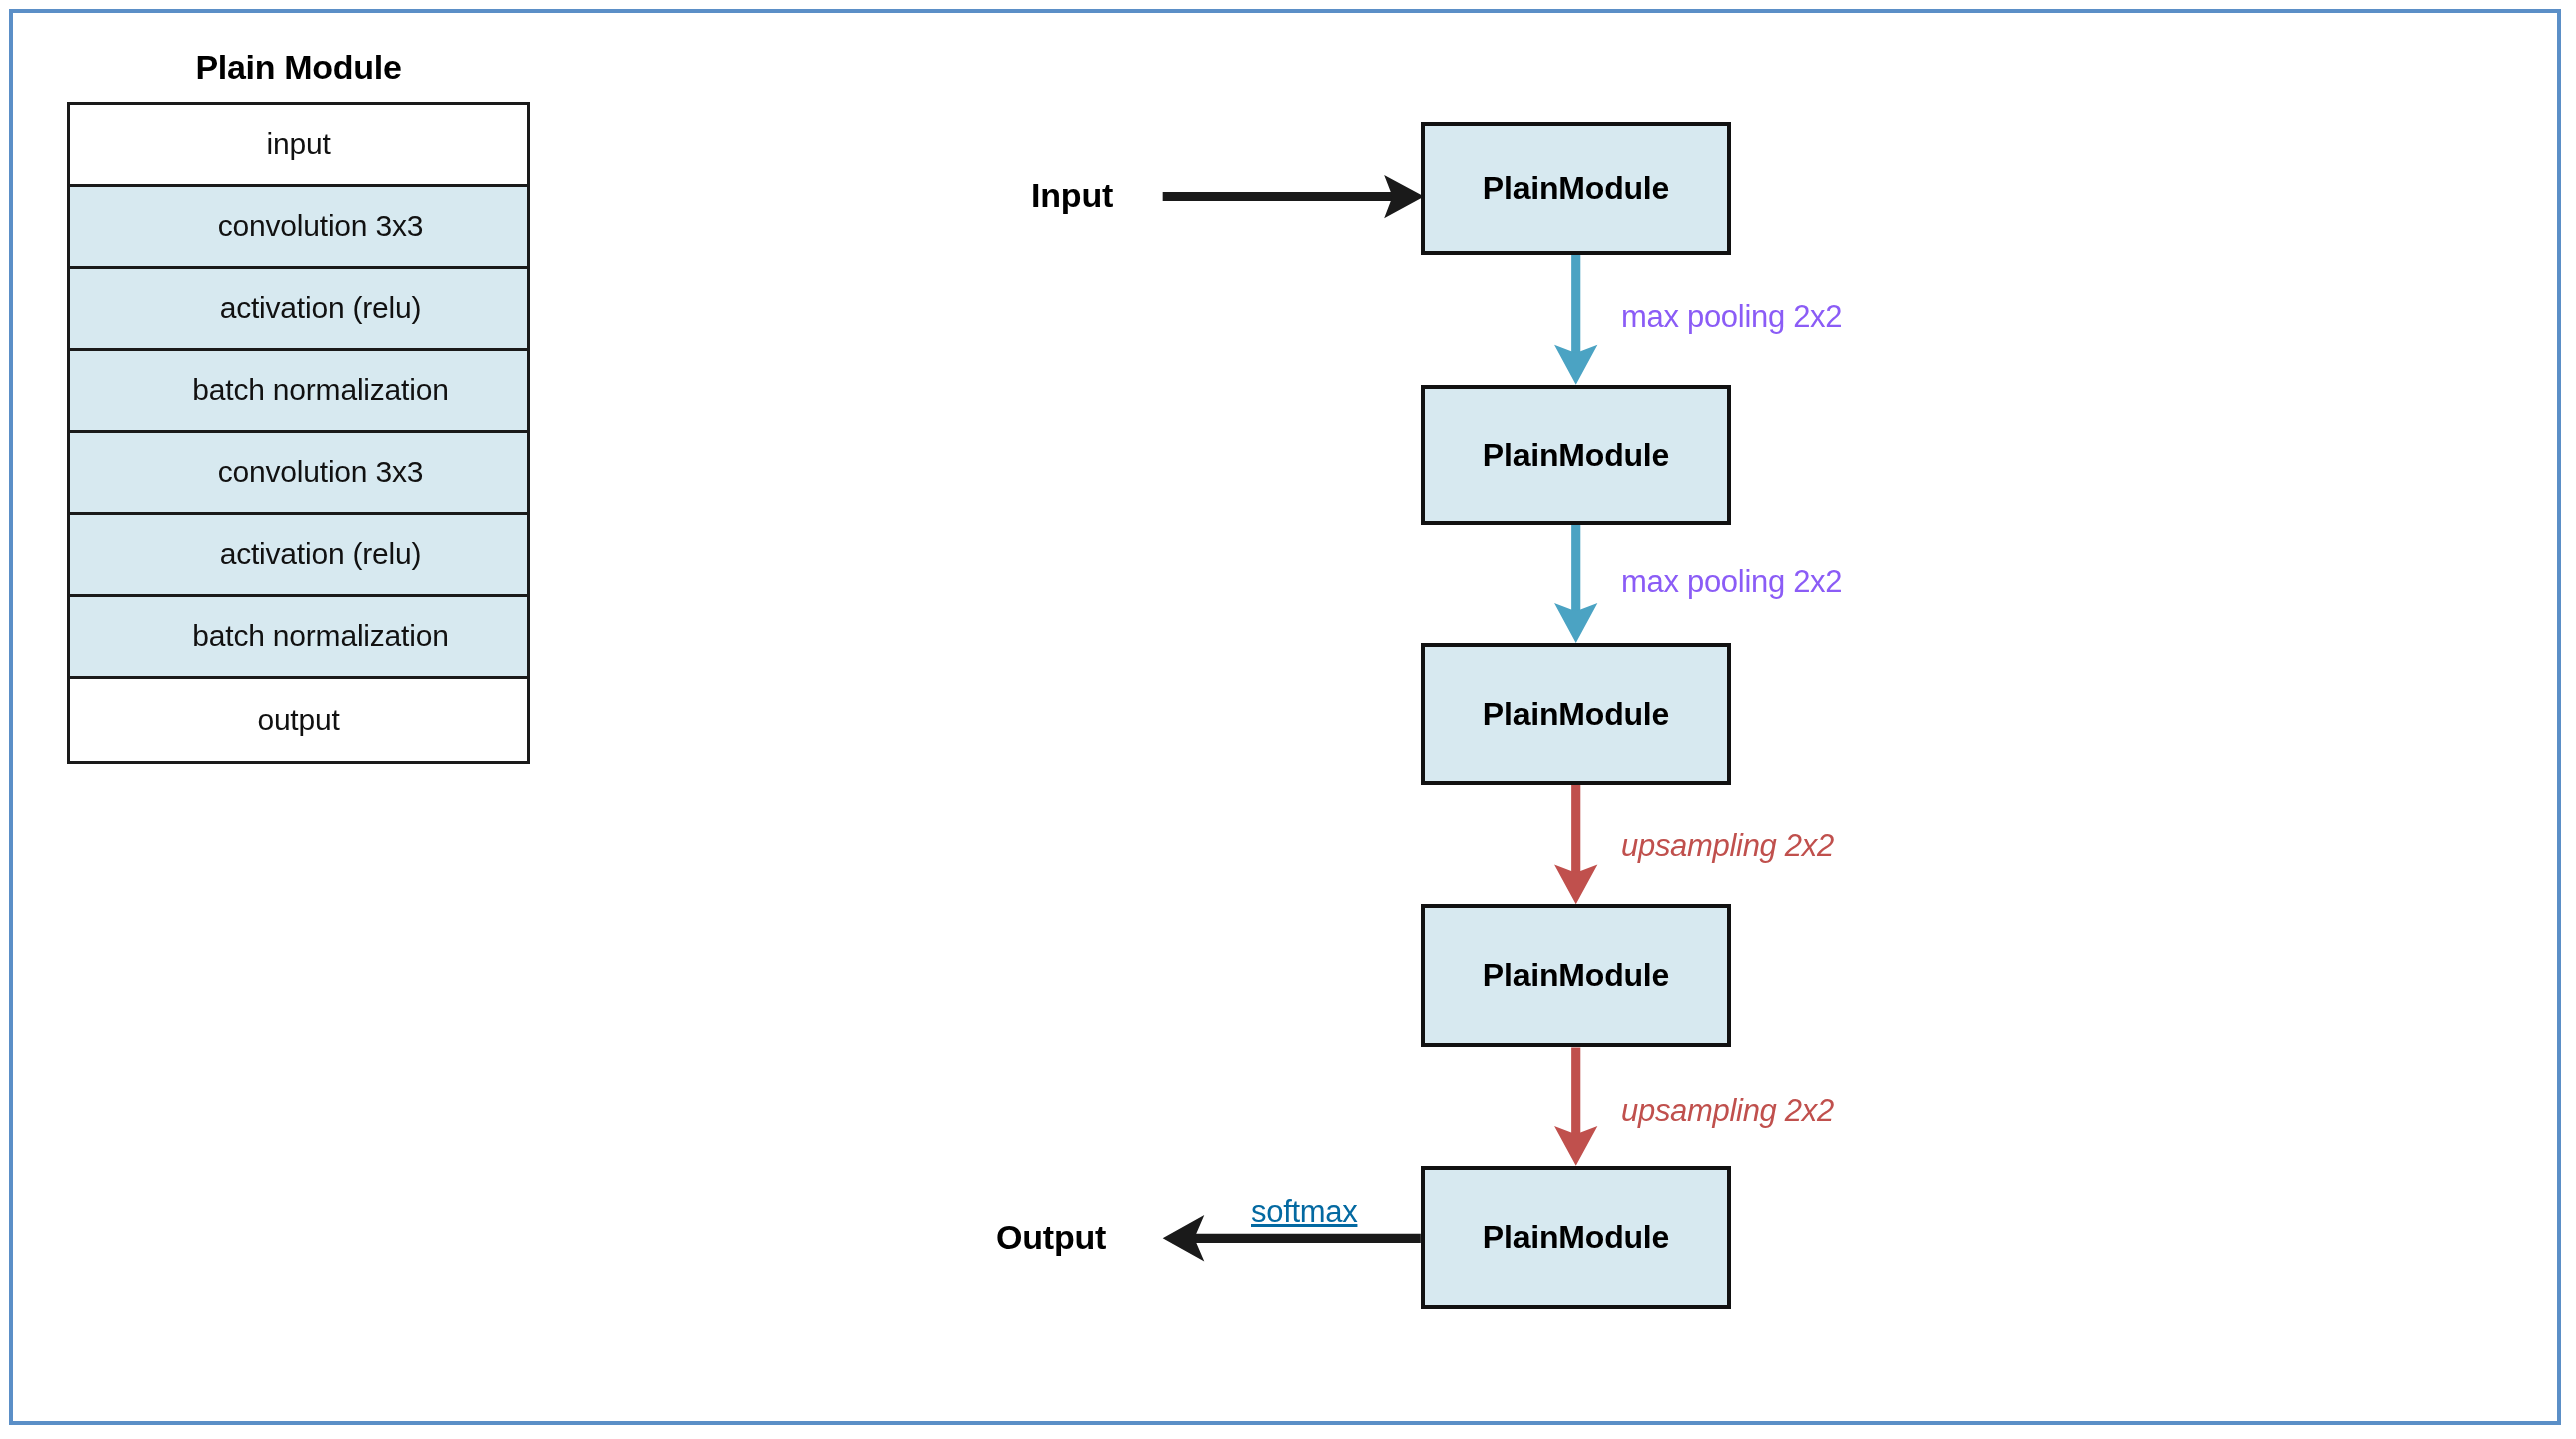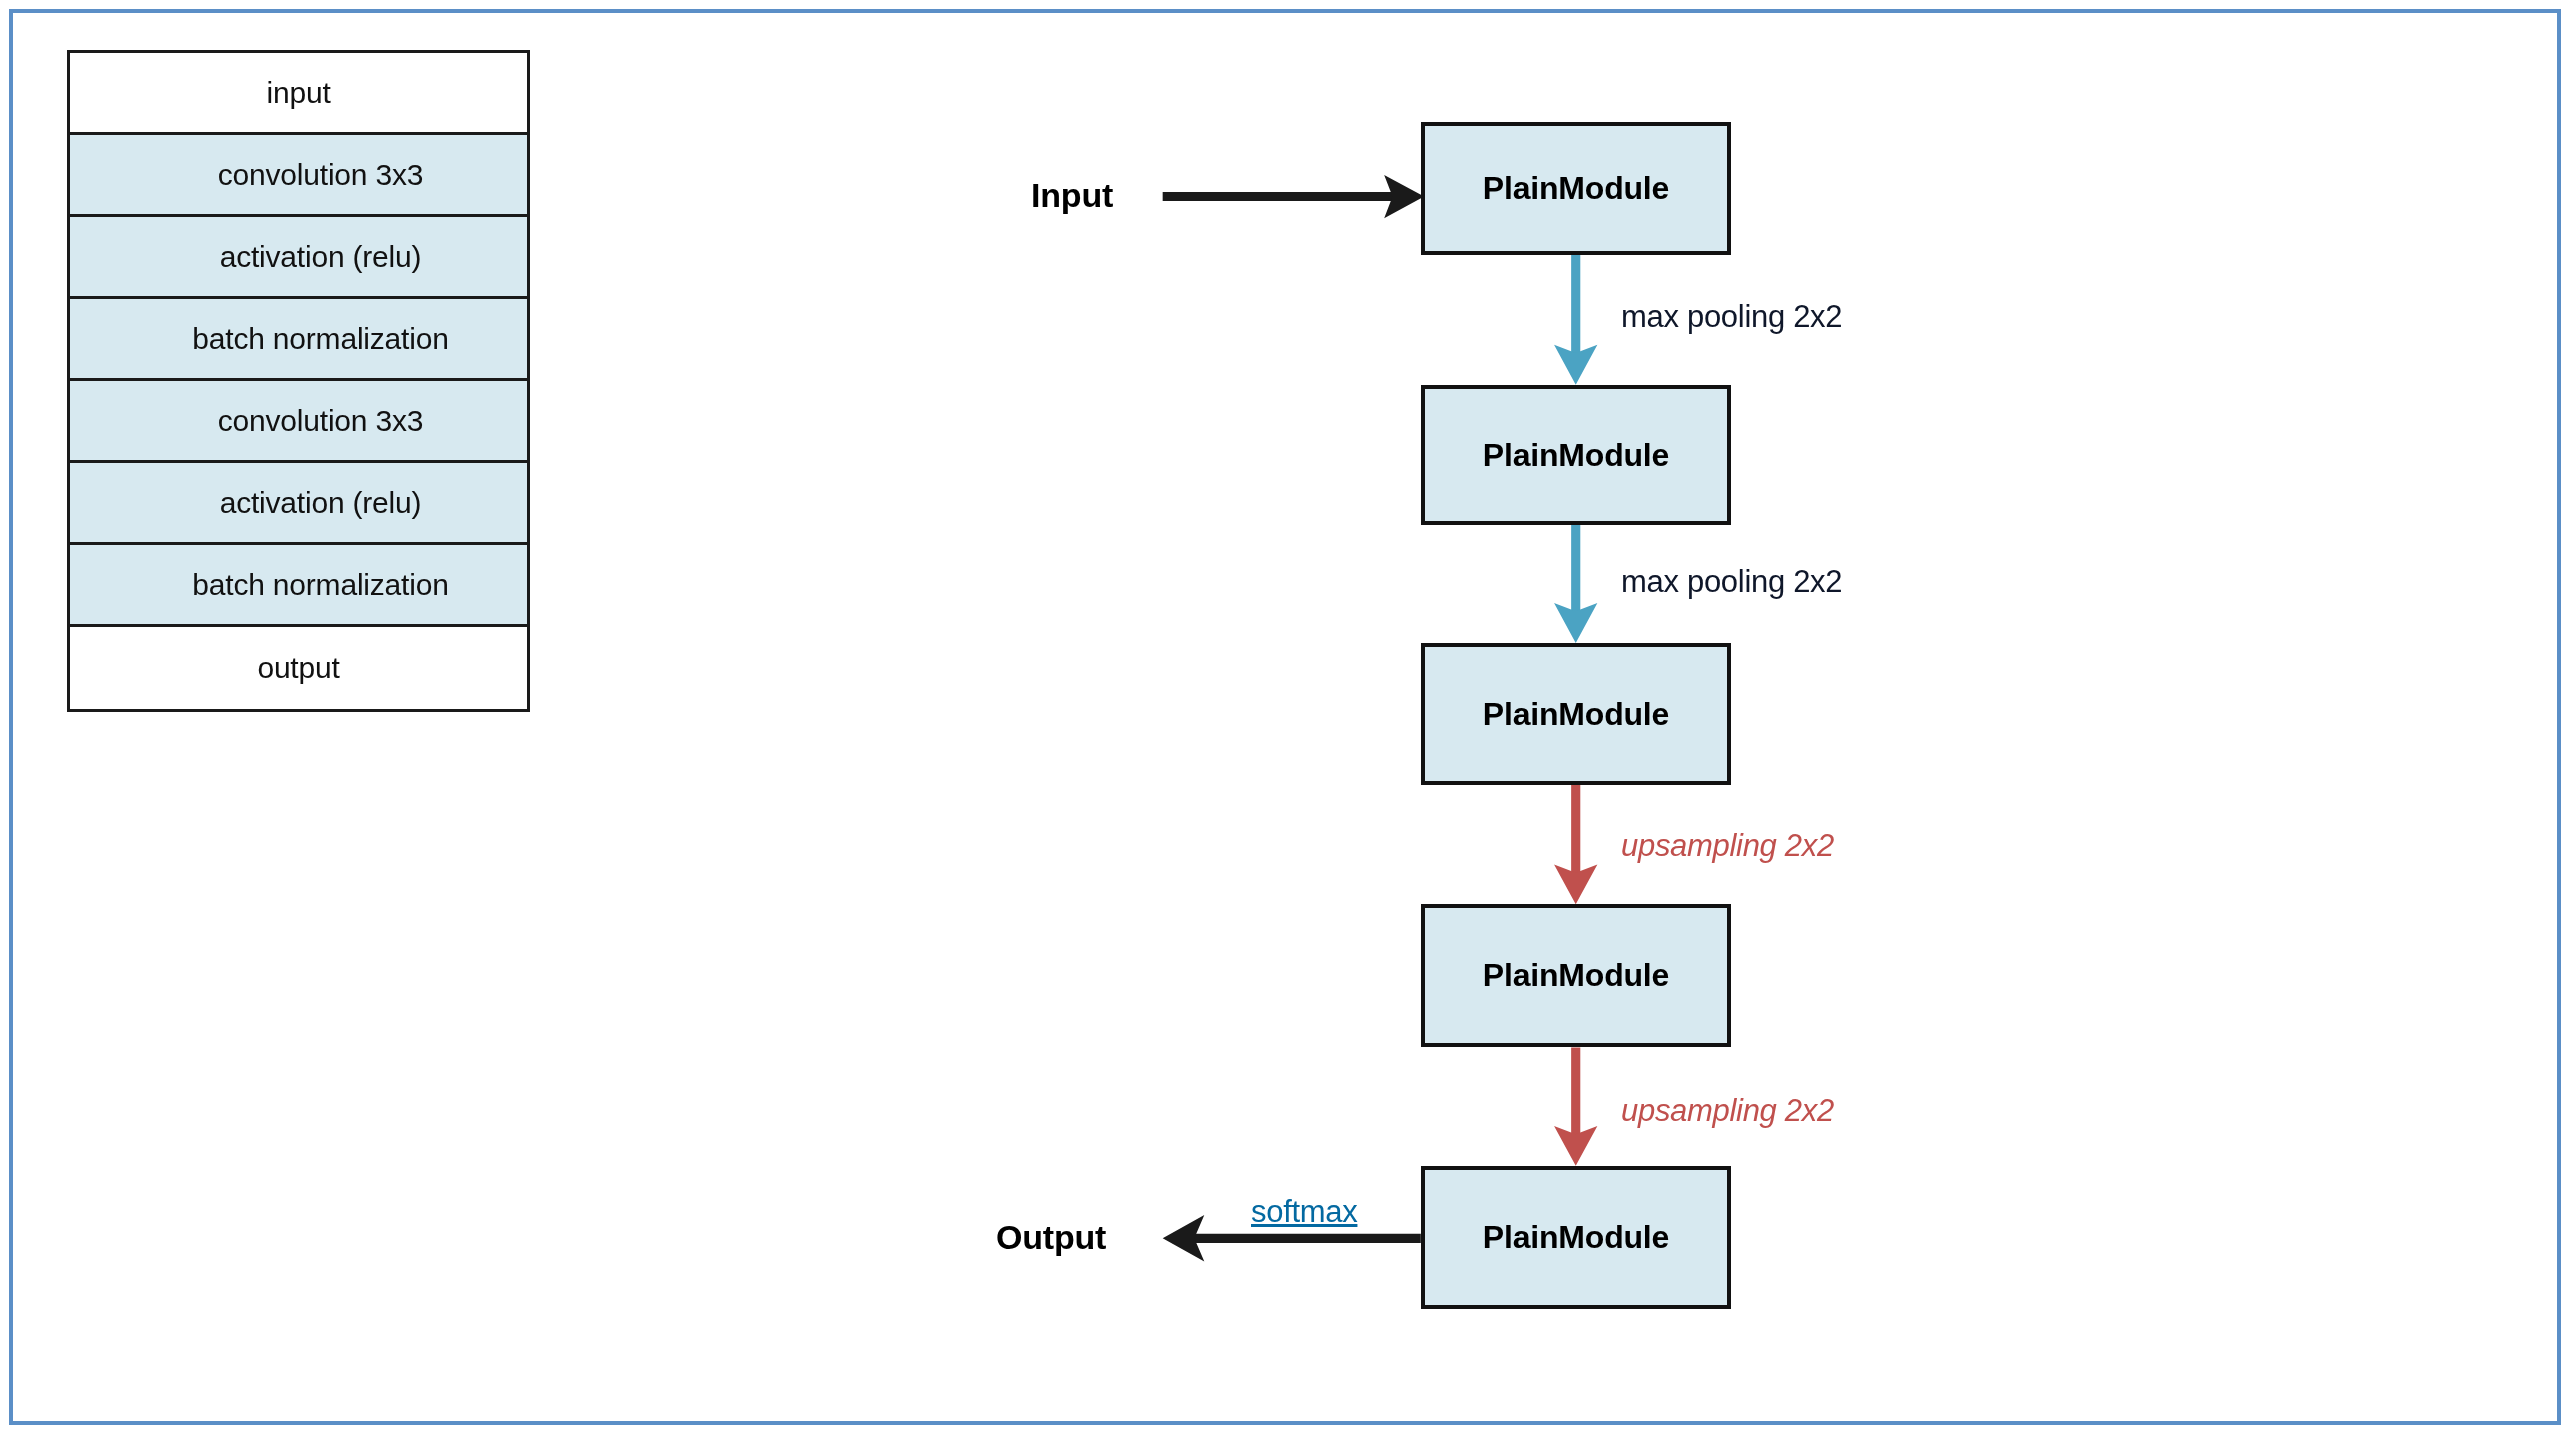--- a/index.html
+++ b/index.html
@@ -90,21 +90,21 @@
     letter-spacing: -0.2px;
   }
   .module-box .ln { display: block; }
 
   .edge-label {
     position: absolute;
     font-size: 31px;
     letter-spacing: -0.3px;
     white-space: nowrap;
   }
-  .edge-label.teal { color: #0f172a; }
+  .edge-label.teal { color: #8b5cf6; }
   .edge-label.red  { color: #c0504d; font-style: italic; }
   .edge-label.black{ color: #0369a1; text-decoration: underline; }
 
   .endpoint-label {
     position: absolute;
     font-size: 34px;
     font-weight: bold;
     color: #000000;
     white-space: nowrap;
     letter-spacing: -0.2px;
@@ -118,20 +118,21 @@
   }
 </style>
 </head>
 <body>
 
 <div id="page">
 
   <div id="outer-frame"></div>
 
   <div id="legend">
+    <div id="legend-title">Plain Module</div>
     <div id="legend-table">
       <div class="legend-row fill-white">input</div>
       <div class="legend-row fill-blue">convolution 3x3</div>
       <div class="legend-row fill-blue">activation (relu)</div>
       <div class="legend-row fill-blue">batch normalization</div>
       <div class="legend-row fill-blue">convolution 3x3</div>
       <div class="legend-row fill-blue">activation (relu)</div>
       <div class="legend-row fill-blue">batch normalization</div>
       <div class="legend-row fill-white">output</div>
     </div>

